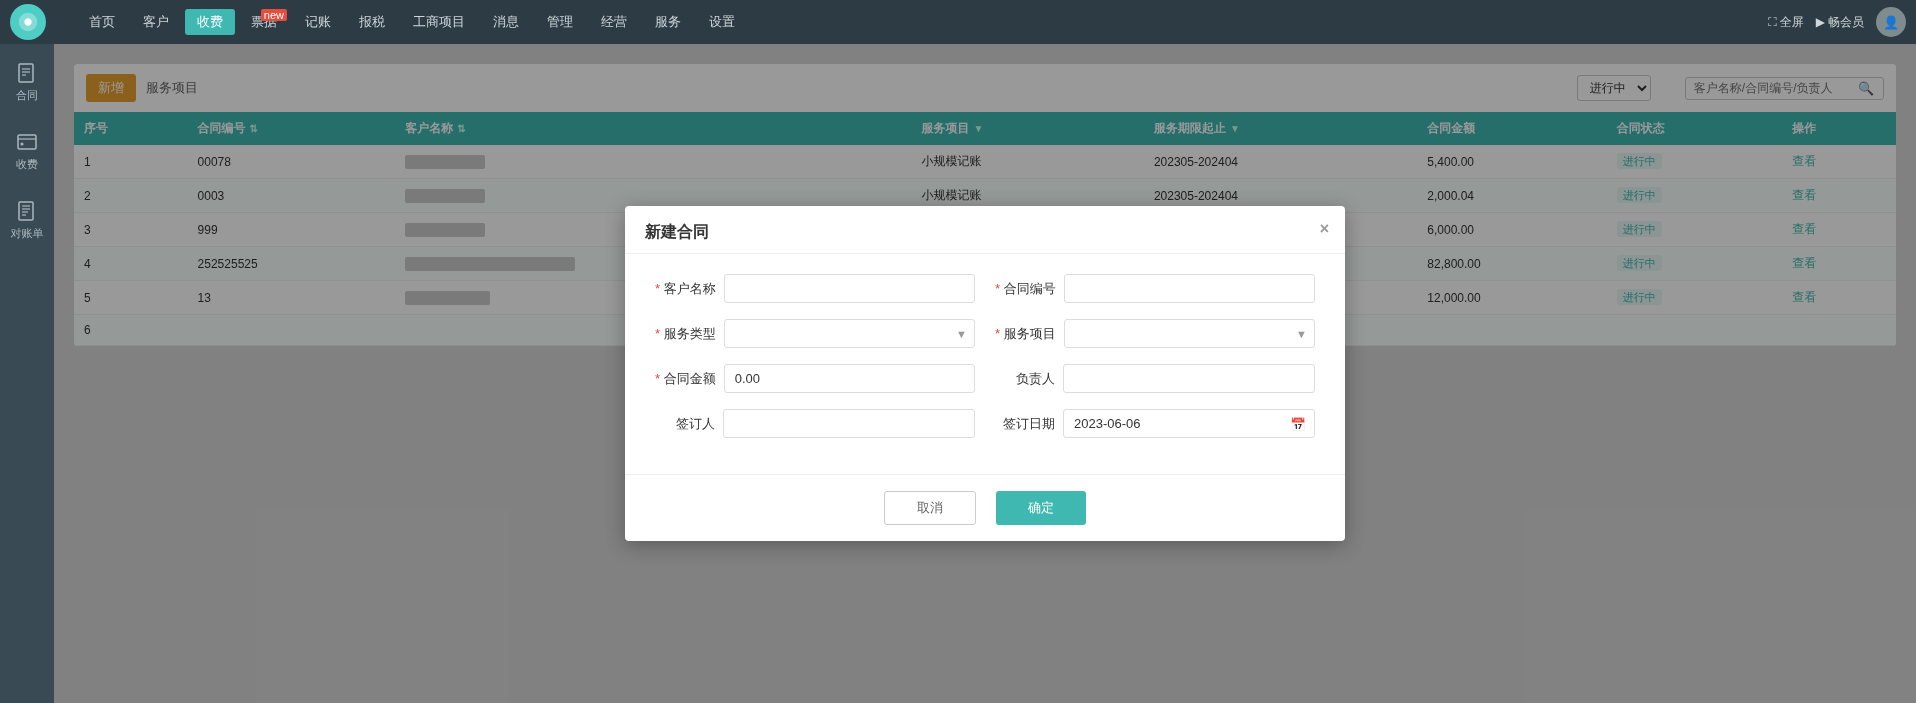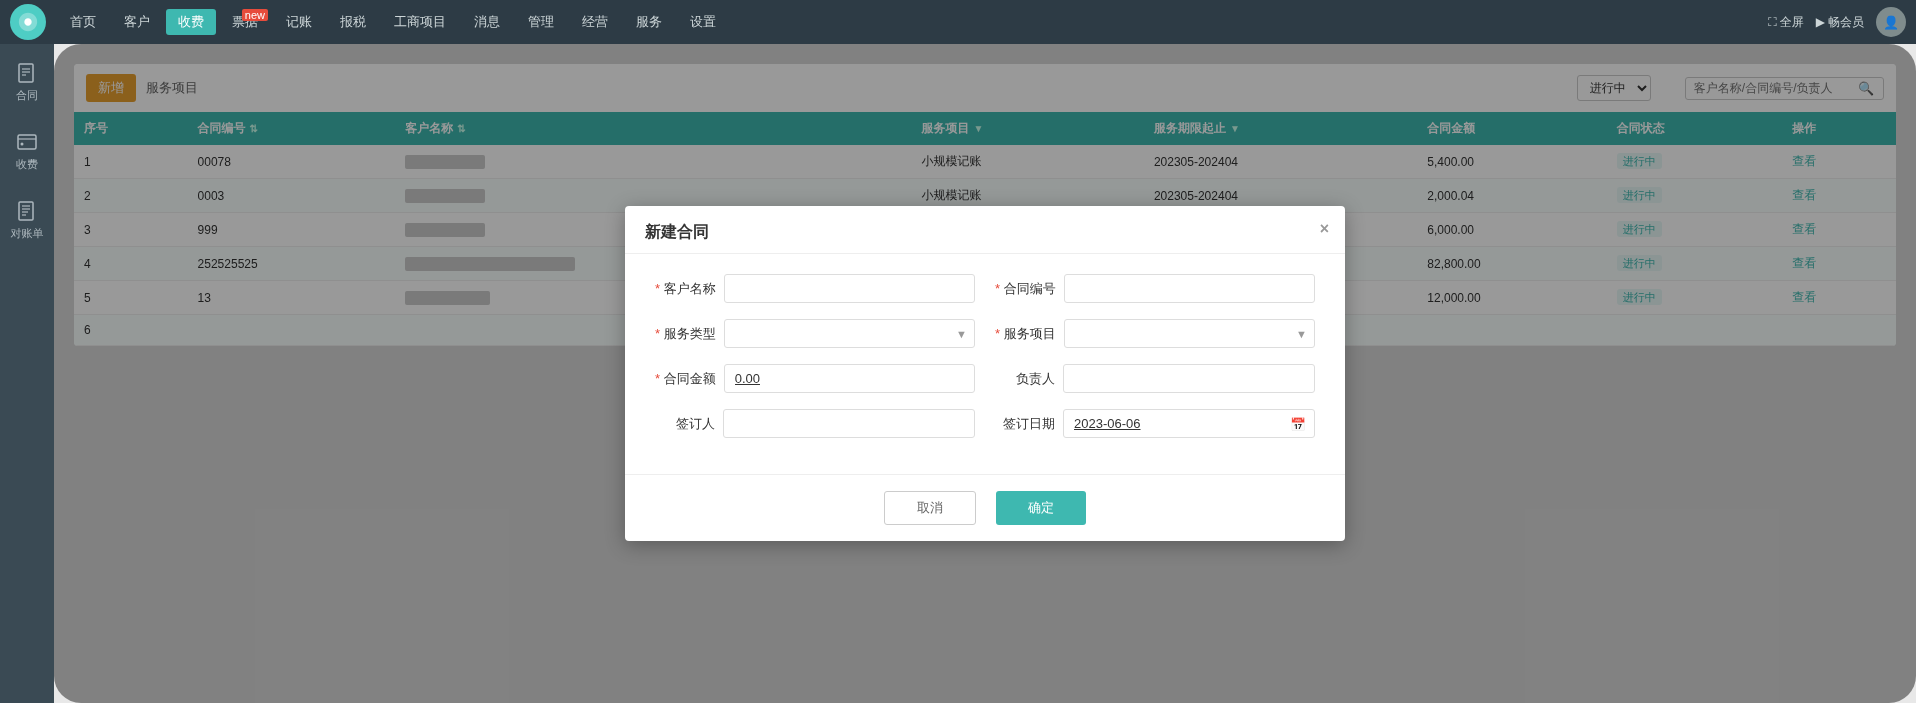--- a/index.html
+++ b/index.html
@@ -7,20 +7,21 @@
 
     
     .top-nav {
       height: 44px;
       background: #2d3b45;
       display: flex;
       align-items: center;
       padding: 0 10px;
       position: relative;
       z-index: 100;
+      gap: 19px;
     }
     .top-nav-logo {
       width: 36px;
       height: 36px;
       border-radius: 50%;
       background: #4ecdc4;
       display: flex; align-items: center; justify-content: center;
       margin-right: 12px;
       flex-shrink: 0;
     }
@@ -108,21 +109,20 @@
       display: flex; align-items: center; justify-content: center;
     }
 
     
     .content {
       flex: 1;
       background: #d8d8d8;
       padding: 20px;
       position: relative;
       overflow: hidden;
-      border-radius: 27px;
     }
 
     
     .table-area {
       background: #fff;
       border-radius: 4px;
       overflow: hidden;
     }
 
     
@@ -280,21 +280,20 @@
       color: #e74c3c;
     }
     .form-input {
       flex: 1;
       border: 1px solid #ddd;
       border-radius: 3px;
       padding: 6px 10px;
       font-size: 13px;
       outline: none;
       color: #333;
-      text-decoration: underline;
     }
     .form-select {
       flex: 1;
       border: 1px solid #ddd;
       border-radius: 3px;
       padding: 6px 10px;
       font-size: 13px;
       outline: none;
       color: #333;
       background: #fff;

